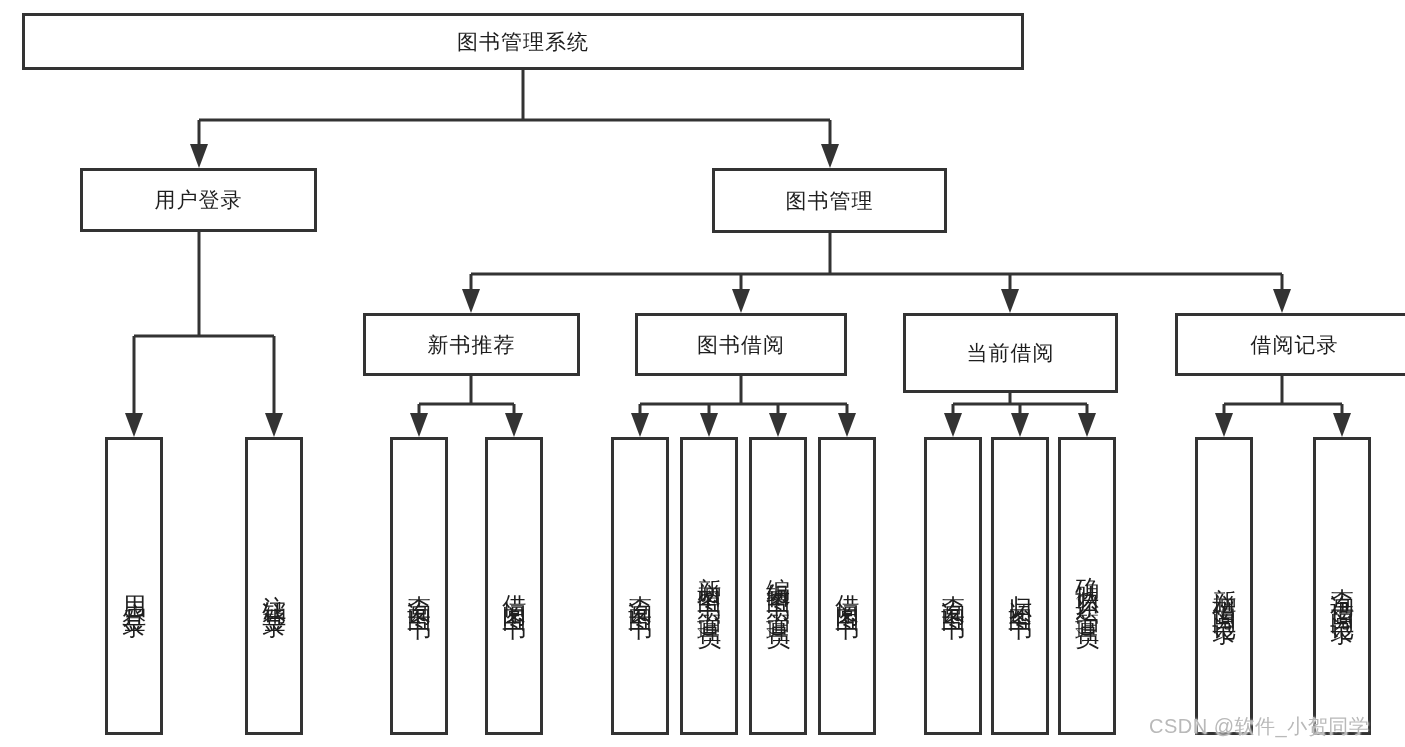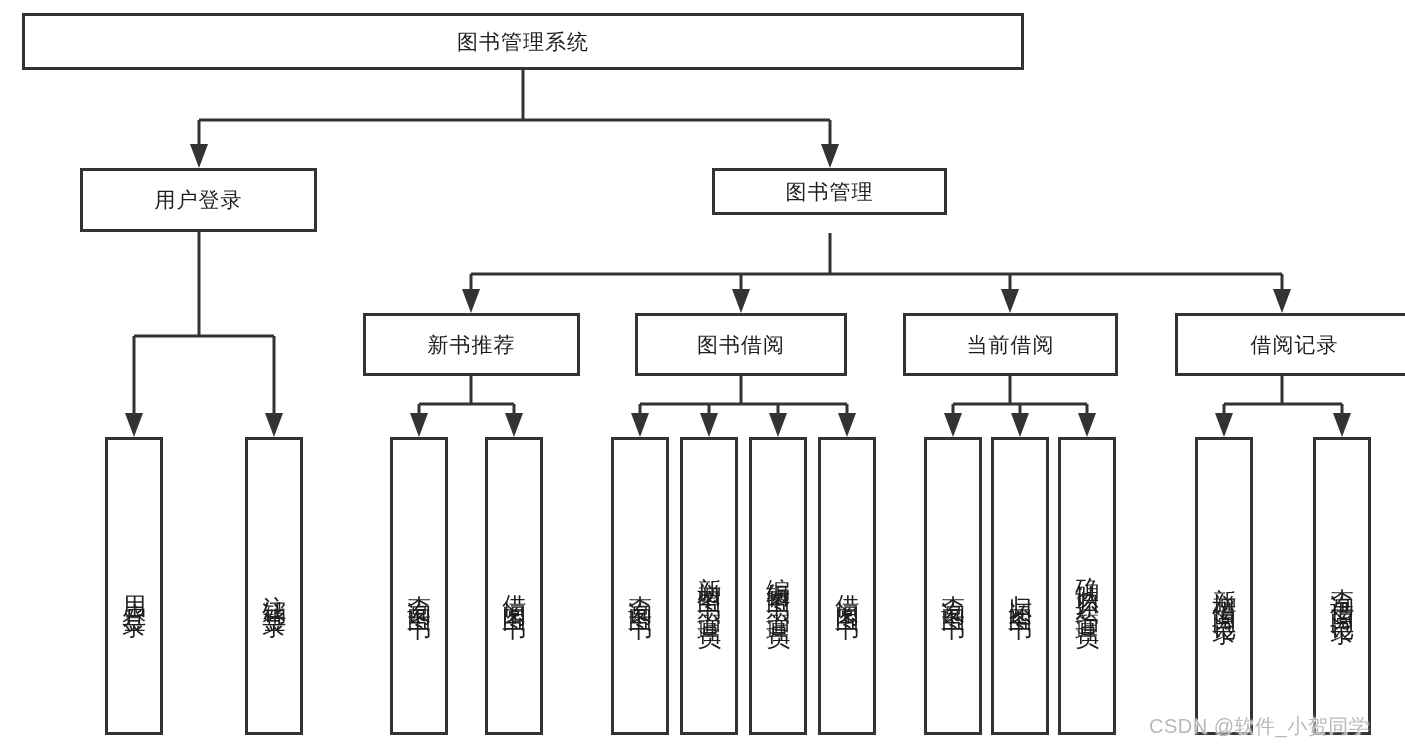--- a/index.html
+++ b/index.html
@@ -85,31 +85,31 @@
       <polygon points="1333,413 1351,413 1342,437" fill="#333333"></polygon>
     </svg>
 
   <div class="node" style="left:22px; top:13px; width:1002px; height:57px;">
     <span class="hlabel">图书管理系统</span>
   </div>
 
   <div class="node" style="left:80px; top:168px; width:237px; height:64px;">
     <span class="hlabel">用户登录</span>
   </div>
-  <div class="node" style="left:712px; top:168px; width:235px; height:47px;">
+  <div class="node" style="left:712px; top:168px; width:235px; height:65px;">
     <span class="hlabel">图书管理</span>
   </div>
 
   <div class="node" style="left:363px; top:313px; width:217px; height:63px;">
     <span class="hlabel">新书推荐</span>
   </div>
   <div class="node" style="left:635px; top:313px; width:212px; height:63px;">
     <span class="hlabel">图书借阅</span>
   </div>
-  <div class="node" style="left:903px; top:313px; width:215px; height:63px;">
+  <div class="node" style="left:903px; top:313px; width:215px; height:80px;">
     <span class="hlabel">当前借阅</span>
   </div>
   <div class="node" style="left:1175px; top:313px; width:239px; height:63px;">
     <span class="hlabel">借阅记录</span>
   </div>
 
   <div class="node" style="left:105px; top:437px; width:58px; height:298px;">
     <span class="vlabel">用户登录</span>
   </div>
   <div class="node" style="left:245px; top:437px; width:58px; height:298px;">

